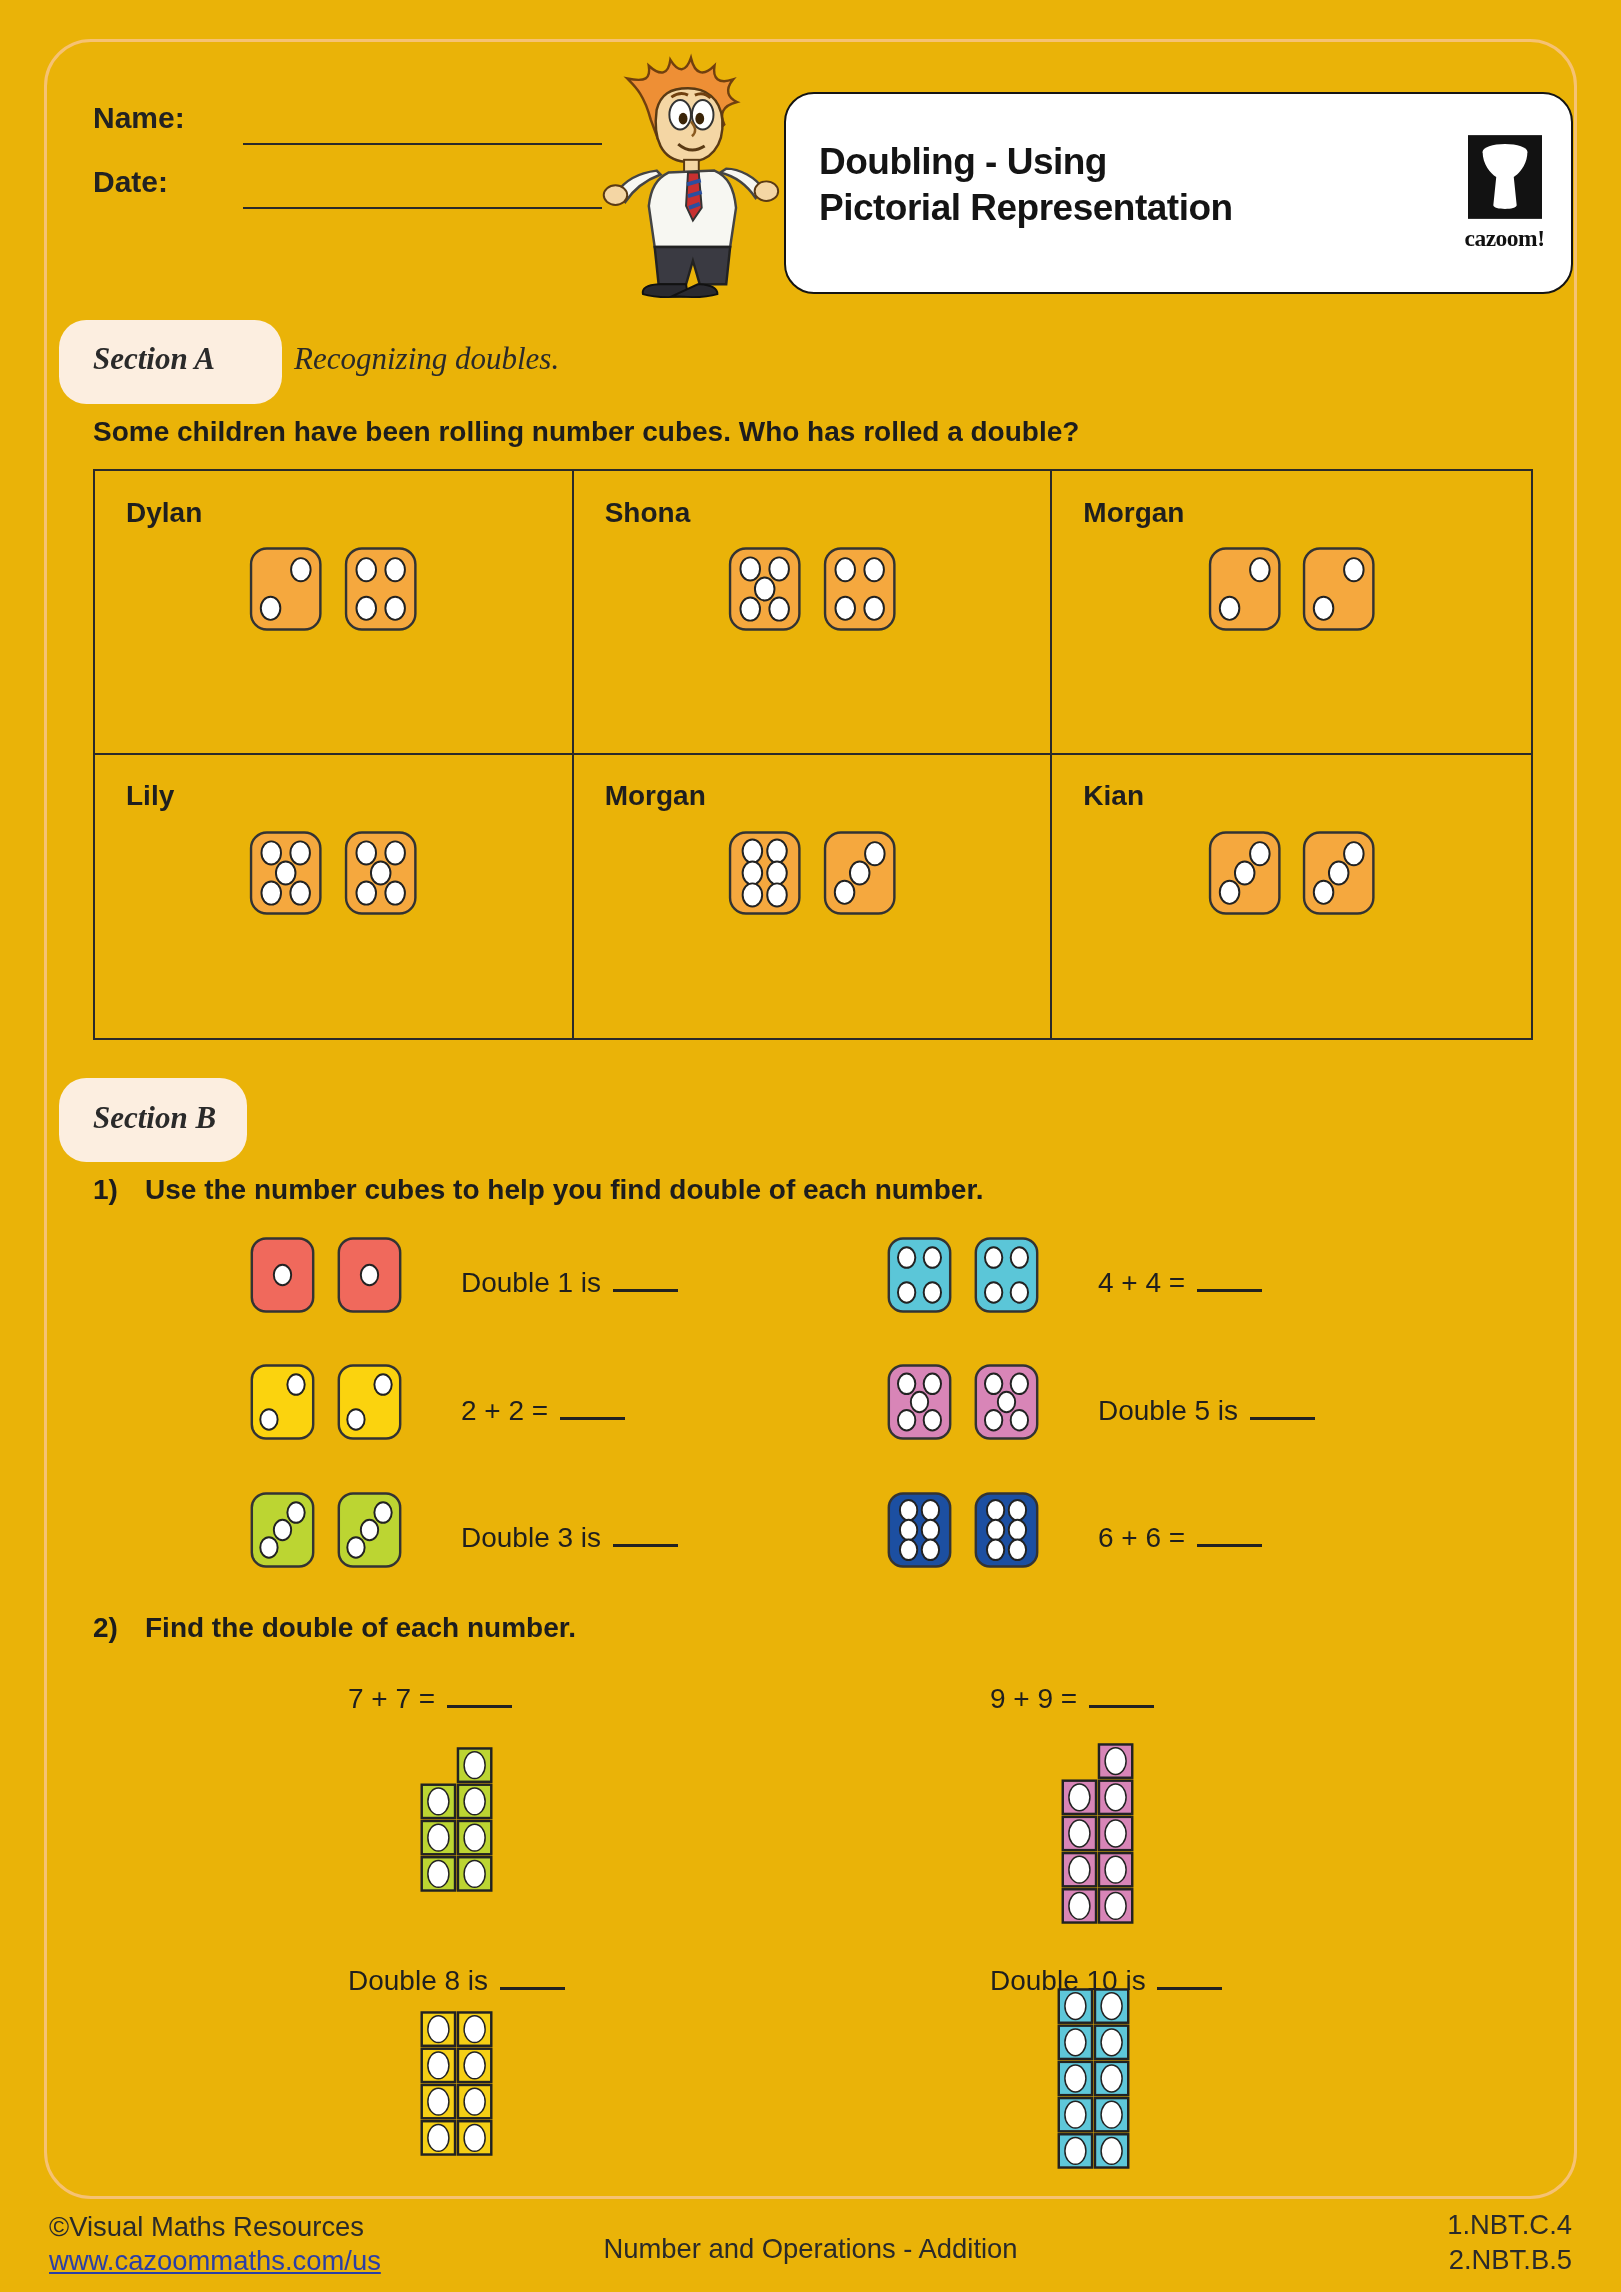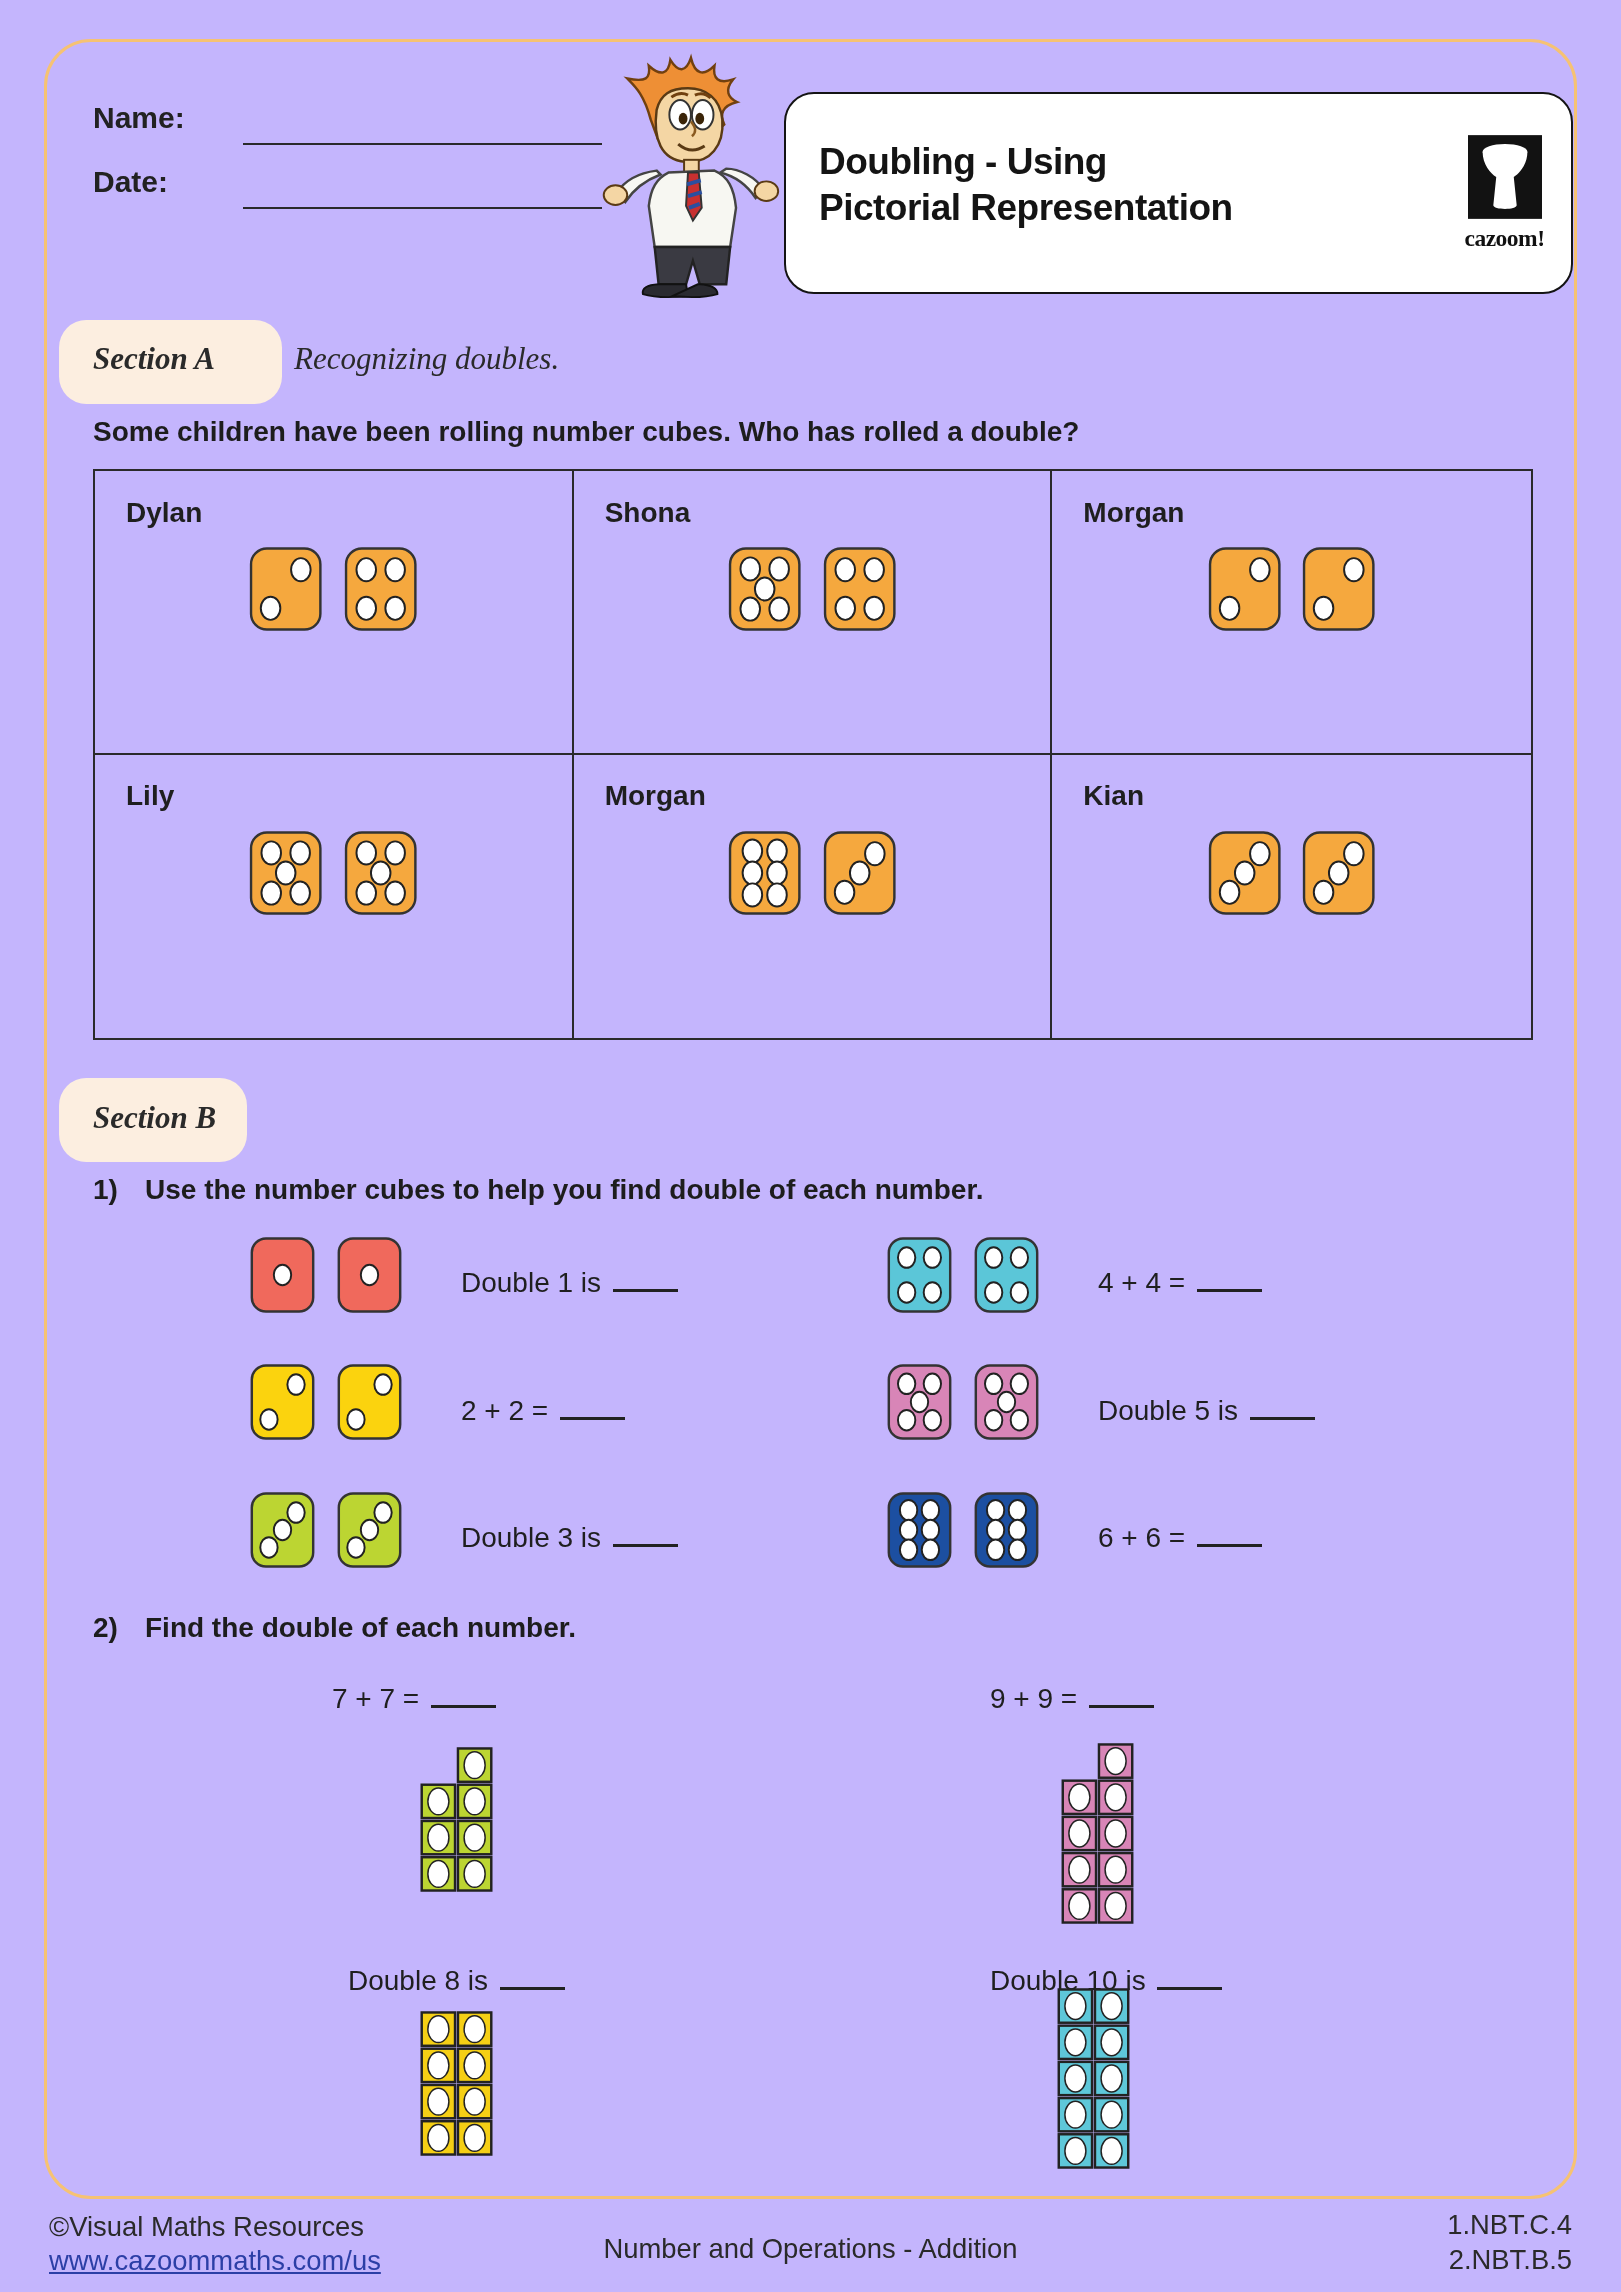--- a/index.html
+++ b/index.html
@@ -1,16 +1,16 @@
 <!DOCTYPE html>
 <html><head>
 <meta charset="utf-8">
 <style>
   html,body{margin:0;padding:0;background:#fff;}
-  .page{position:relative;width:1621px;height:2293px;background:#c4b5fd;
+  .page{position:relative;width:1621px;height:2293px;background:#eab308;
         font-family:"Liberation Sans",sans-serif;color:#1f1f1f;overflow:hidden;}
   .frame{position:absolute;left:44px;top:39px;width:1527px;height:2154px;
          border:3.9px solid #F6C273;border-radius:47px;}
   .abs{position:absolute;}
   .hdr-label{font-size:30px;font-weight:bold;color:#222;}
   .write-line{position:absolute;border-bottom:2.9px solid #2a2a2a;height:0;}
   .title-box{position:absolute;left:784px;top:92px;width:745px;height:198px;
              background:#fff;border:2.9px solid #141414;border-radius:30px;padding-left:40px;}
   .title-text{position:absolute;left:33px;top:45px;font-size:37px;font-weight:bold;
               line-height:46px;color:#141414;letter-spacing:-0.5px;}
@@ -309,21 +309,21 @@
         <ellipse cx="44.2" cy="39.0" rx="8.9" ry="10.5" fill="#fff" stroke="#222" stroke-width="2"></ellipse>
         <ellipse cx="21.8" cy="59.3" rx="8.9" ry="10.5" fill="#fff" stroke="#222" stroke-width="2"></ellipse>
         <ellipse cx="44.2" cy="59.3" rx="8.9" ry="10.5" fill="#fff" stroke="#222" stroke-width="2"></ellipse>
       </svg>
     </div>
   <span class="q-label" style="left:1098px;top:1517px;"><span>6 + 6 =</span><span class="blank"></span></span>
 
   <span class="q-bold" style="left:93px;top:1612px;">2)</span>
   <span class="q-bold" style="left:145px;top:1612px;">Find the double of each number.</span>
 
-  <span class="q-label" style="left:332px;top:1678px;"><span>7 + 7 =</span><span class="blank"></span></span>
+  <span class="q-label" style="left:348px;top:1678px;"><span>7 + 7 =</span><span class="blank"></span></span>
   <span class="q-label" style="left:990px;top:1678px;"><span>9 + 9 =</span><span class="blank"></span></span>
 
   <div class="abs" style="left:420px;top:1747px;"><svg width="73" height="145" viewBox="0 0 74 148">
         <rect x="38.5" y="1.5" width="34" height="34" fill="#BCD532" stroke="#222" stroke-width="2.5"></rect>
         <ellipse cx="55.5" cy="18.5" rx="10.729999999999999" ry="13.69" fill="#fff" stroke="#222" stroke-width="1.5"></ellipse>
         <rect x="1.5" y="38.5" width="34" height="34" fill="#BCD532" stroke="#222" stroke-width="2.5"></rect>
         <ellipse cx="18.5" cy="55.5" rx="10.729999999999999" ry="13.69" fill="#fff" stroke="#222" stroke-width="1.5"></ellipse>
         <rect x="38.5" y="38.5" width="34" height="34" fill="#BCD532" stroke="#222" stroke-width="2.5"></rect>
         <ellipse cx="55.5" cy="55.5" rx="10.729999999999999" ry="13.69" fill="#fff" stroke="#222" stroke-width="1.5"></ellipse>
         <rect x="1.5" y="75.5" width="34" height="34" fill="#BCD532" stroke="#222" stroke-width="2.5"></rect>

